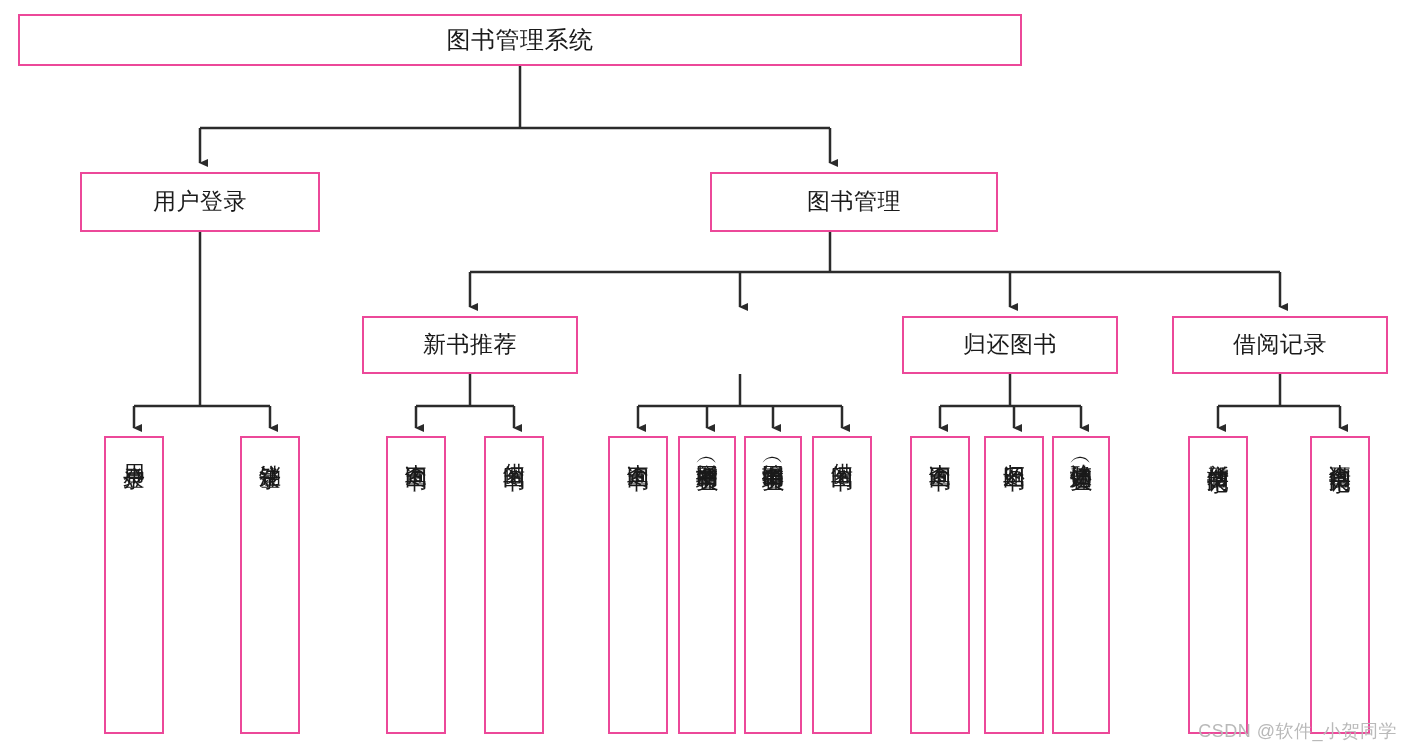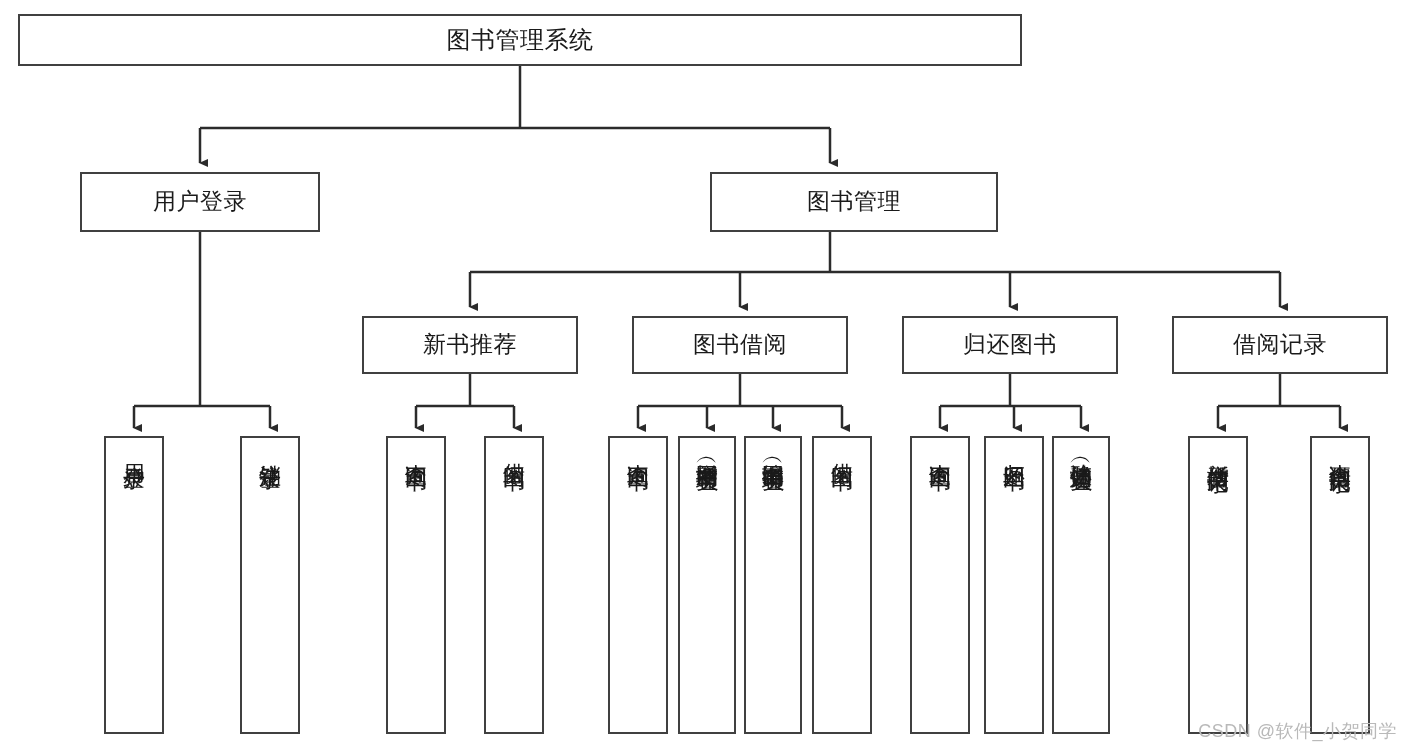--- a/index.html
+++ b/index.html
@@ -23,21 +23,21 @@
     left: 0;
     top: 0;
     width: 1405px;
     height: 747px;
     pointer-events: none;
   }
   .node {
     position: absolute;
     box-sizing: border-box;
     background: #ffffff;
-    border: 2px solid #404040;
+    border: 2px solid #ec4899;
     display: flex;
     align-items: center;
     justify-content: center;
     color: #1a1a1a;
   }
   .node-label {
     display: block;
     text-align: center;
     line-height: 1.18;
     color: #1a1a1a;
@@ -142,23 +142,20 @@
   <div class="node horizontal" style="left:80px; top:172px; width:240px; height:60px;">
     <span class="node-label">用户登录</span>
   </div>
   <div class="node horizontal" style="left:710px; top:172px; width:288px; height:60px;">
     <span class="node-label">图书管理</span>
   </div>
 
   <div class="node horizontal" style="left:362px; top:316px; width:216px; height:58px;">
     <span class="node-label">新书推荐</span>
   </div>
-  <div class="node horizontal" style="left:632px; top:316px; width:216px; height:58px;">
-    <span class="node-label">图书借阅</span>
-  </div>
   <div class="node horizontal" style="left:902px; top:316px; width:216px; height:58px;">
     <span class="node-label">归还图书</span>
   </div>
   <div class="node horizontal" style="left:1172px; top:316px; width:216px; height:58px;">
     <span class="node-label">借阅记录</span>
   </div>
 
   <div class="node vertical" style="left:104px; top:436px; width:60px; height:298px;">
     <span class="node-label">用户登录</span>
   </div>

